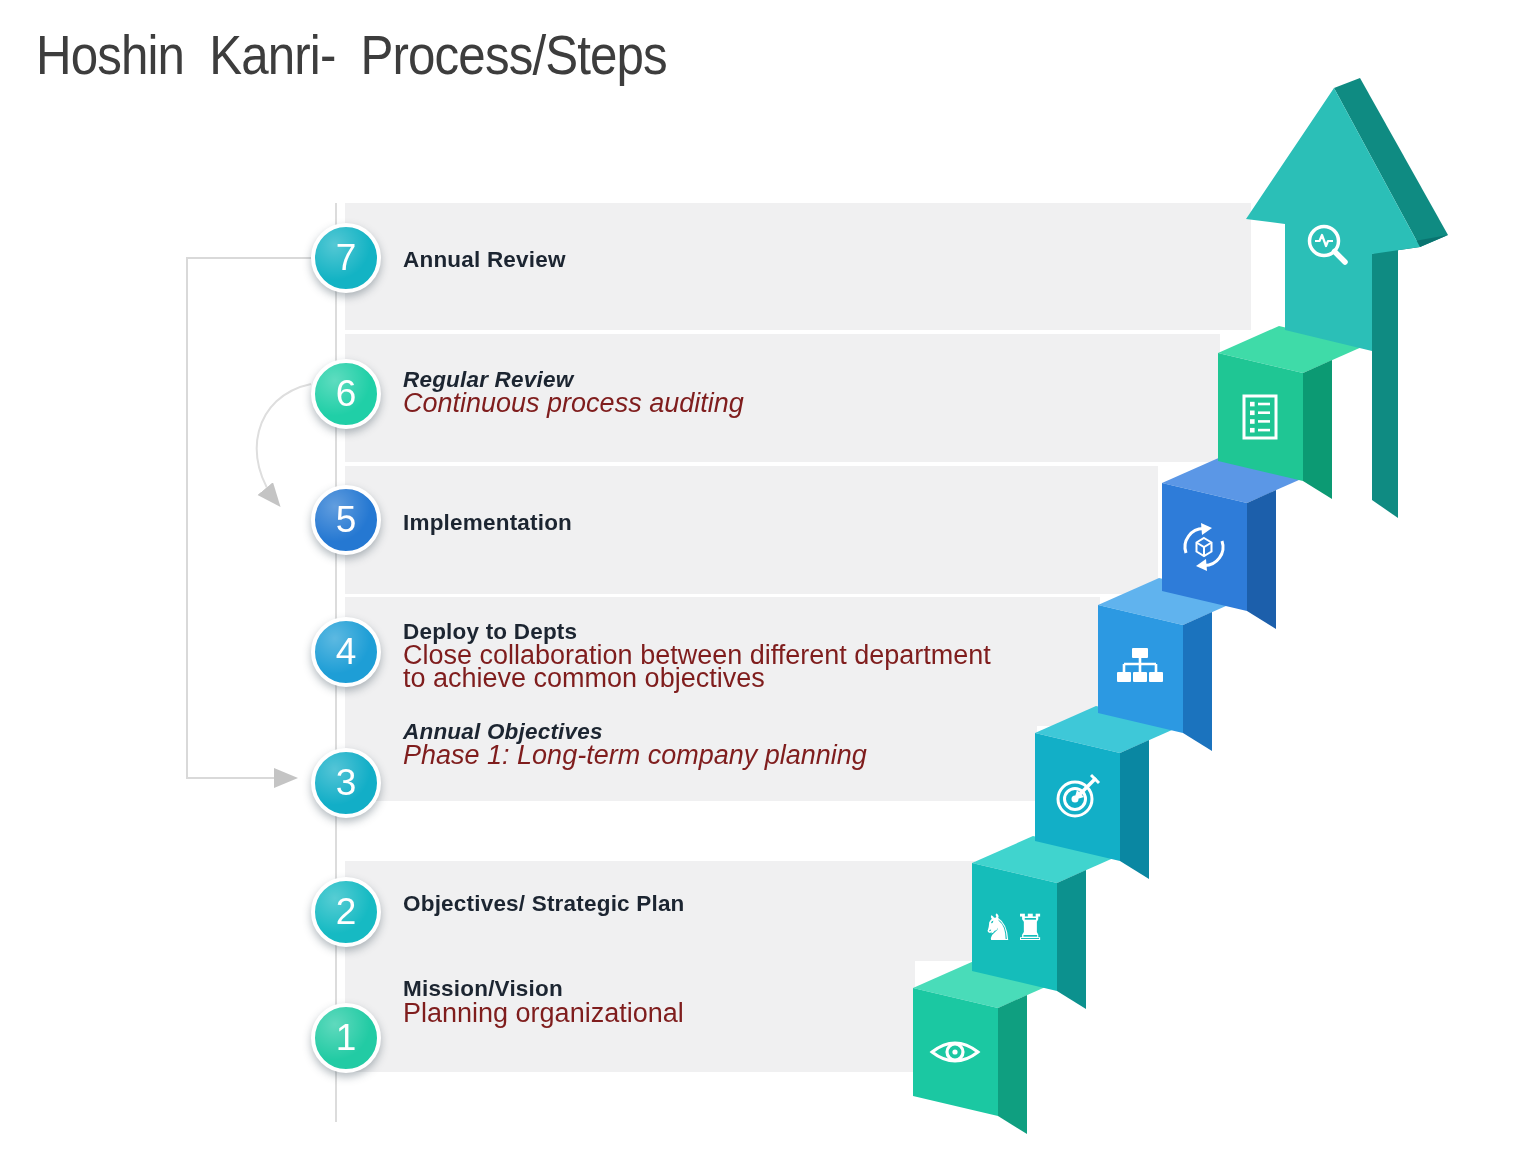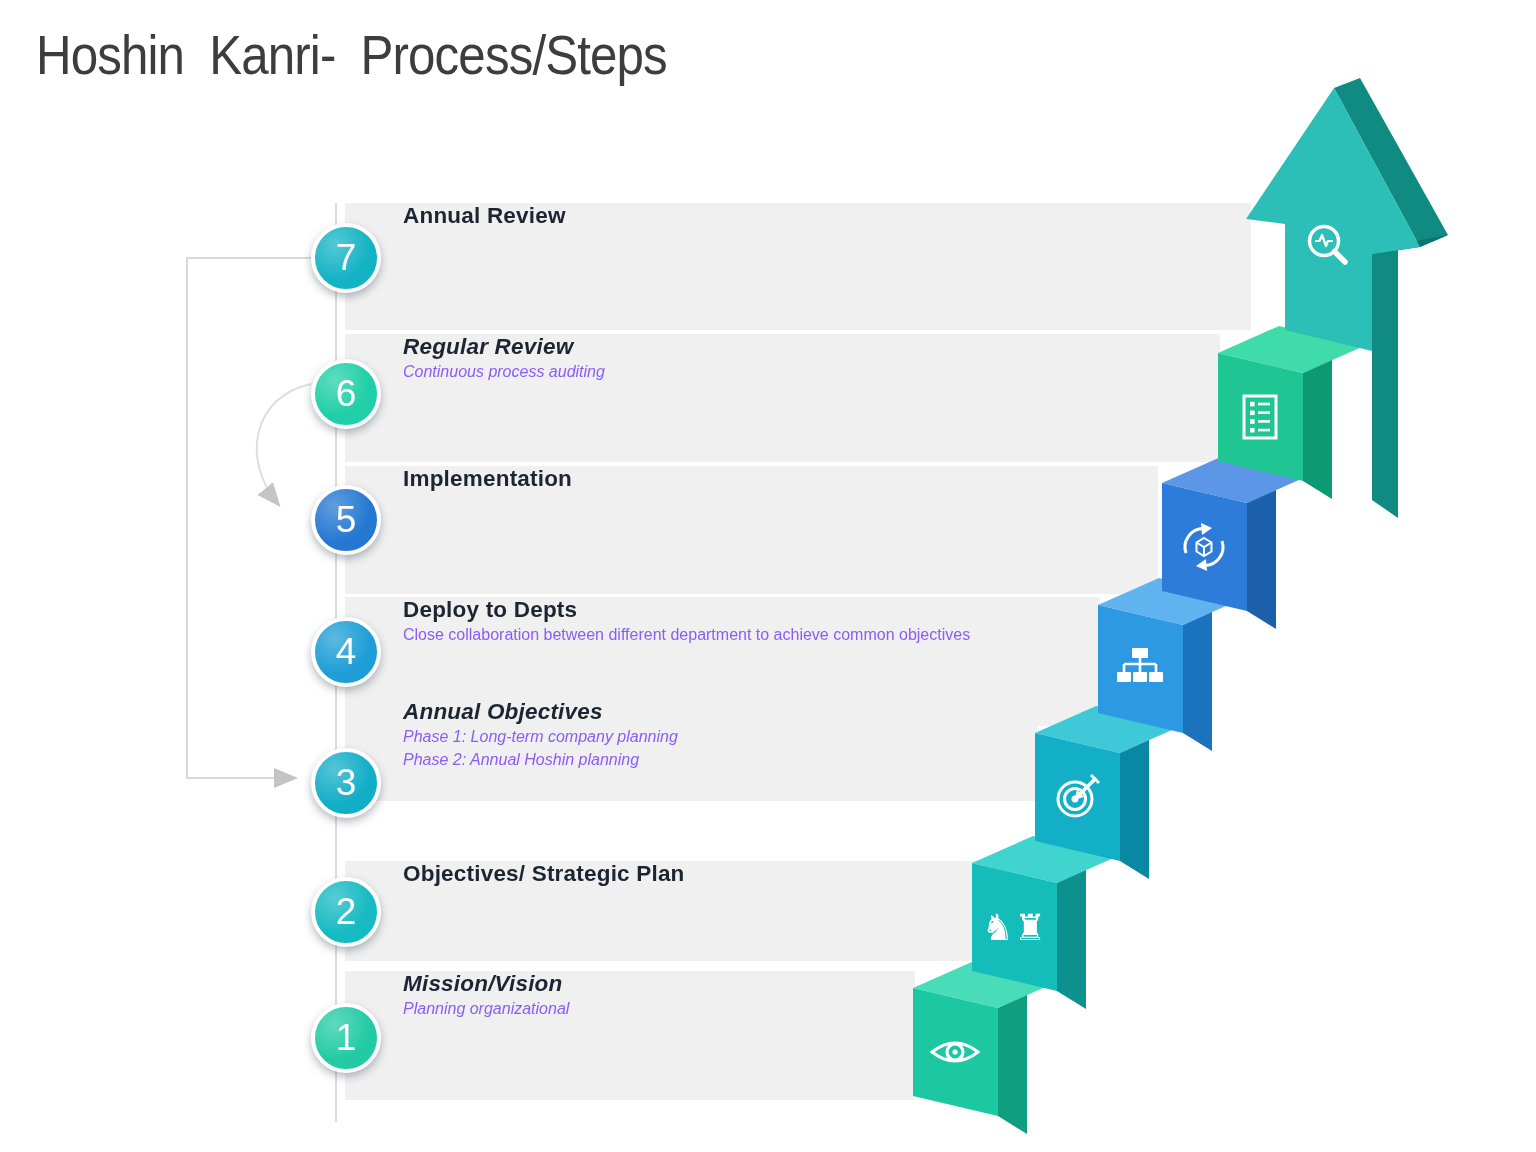--- a/index.html
+++ b/index.html
@@ -12,27 +12,27 @@
     font-size:56px;font-weight:400;color:#3d3d3d;
     letter-spacing:-1px;word-spacing:14px;white-space:nowrap;
     transform:scaleX(.88);transform-origin:left top;
   }
   .panel-line{
     position:absolute;left:335px;top:203px;width:2px;height:919px;
     background:#dcdcdc;
   }
   .row{
     position:absolute;left:345px;background:#f0f0f1;
-    display:flex;flex-direction:column;justify-content:flex-start;
+    display:flex;flex-direction:column;justify-content:center;
     padding-left:58px;padding-bottom:14px;box-sizing:border-box;
   }
   .row-title{
     font-size:22.5px;font-weight:700;color:#1c2531;letter-spacing:.2px;line-height:1.15;
   }
-  .row-details{font-size:16px;color:#8b5cf6;line-height:23px;max-width:615px;}
+  .row-details{font-size:27px;color:#7f1d1d;line-height:23px;max-width:615px;}
   .row-details div{margin:0;}
   .badge{
     position:absolute;width:62px;height:62px;border-radius:50%;
     border:4px solid #fff;box-sizing:content-box;
     display:flex;align-items:center;justify-content:center;
     color:#fff;font-size:37px;font-weight:400;
     box-shadow:0 4px 8px rgba(40,60,75,.35);
     background-image:radial-gradient(circle at 32% 28%, rgba(255,255,255,.28), rgba(255,255,255,0) 58%);
   }
   svg.layer{position:absolute;left:0;top:0;pointer-events:none;}
@@ -62,27 +62,26 @@
       <div class="row" style="top: 597px; height: 129px; width: 755px;">
         <div class="row-title">Deploy to Depts</div>
         <div class="row-details">
           <div>Close collaboration between different department to achieve common objectives</div>
         </div>
       </div>
       <div class="row" style="top: 699px; height: 102px; width: 692px; font-style: italic;">
         <div class="row-title">Annual Objectives</div>
         <div class="row-details">
           <div>Phase 1: Long-term company planning</div>
-          <div>Phase 2: Annual Hoshin planning</div>
         </div>
       </div>
       <div class="row" style="top: 861px; height: 100px; width: 630px;">
         <div class="row-title">Objectives/ Strategic Plan</div>
       </div>
-      <div class="row" style="top: 971px; height: 129px; width: 570px; font-style: italic;">
+      <div class="row" style="top: 943px; height: 129px; width: 570px;">
         <div class="row-title">Mission/Vision</div>
         <div class="row-details">
           <div>Planning organizational</div>
         </div>
       </div>
     </div>
 
   <svg id="arrows" class="layer" width="1536" height="1152">
     <defs>
       <marker id="gh" markerWidth="14" markerHeight="12" refX="10" refY="5" orient="auto">

